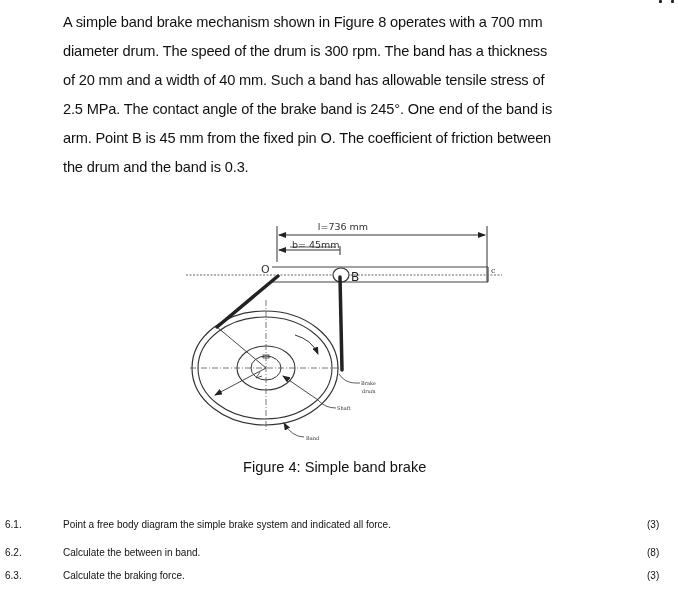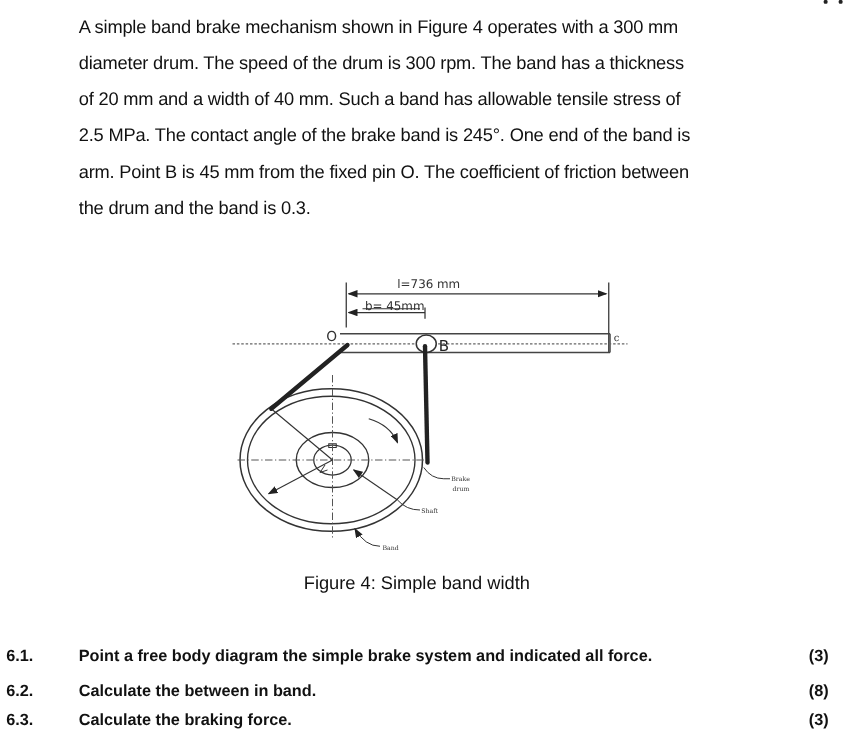--- a/index.html
+++ b/index.html
@@ -3,37 +3,37 @@
 <meta charset="utf-8">
 <style>
   html, body { margin: 0; padding: 0; background: #ffffff; }
   body { width: 678px; height: 596px; position: relative; overflow: hidden;
          font-family: "Liberation Sans", sans-serif; color: #111; }
   .para { position: absolute; left: 63px; top: 8px; width: 575px; }
   .para .line { height: 29px; font-size: 14.6px; line-height: 29px; white-space: nowrap;
                 letter-spacing: -0.15px; }
   .figure { position: absolute; left: 0; top: 0; width: 678px; height: 596px; }
   .caption { position: absolute; left: 243px; top: 459px; font-size: 14.6px; white-space: nowrap; }
-  .q-row { position: absolute; left: 0; width: 678px; height: 24px; font-size: 13px; line-height: 24px; font-weight: bold; }
+  .q-row { position: absolute; left: 0; width: 678px; height: 24px; font-size: 10px; line-height: 24px; }
   .q-num { position: absolute; left: 5px; }
   .q-text { position: absolute; left: 63px; white-space: nowrap; }
   .q-marks { position: absolute; left: 647px; }
   .corner-dots { position: absolute; left: 651px; top: 0px; width: 25px; height: 4px; }
   .corner-dots span { position: absolute; top: 0; width: 3px; height: 3px; background: #222; border-radius: 1px; }
 </style>
 </head>
 <body>
 
 <div class="corner-dots">
   <span style="left:8px"></span>
     <span style="left:20px"></span>
 </div>
 
 <div class="para">
-  <div class="line">A simple band brake mechanism shown in Figure 4 operates with a 300 mm</div>
+  <div class="line">A simple band brake mechanism shown in Figure 8 operates with a 700 mm</div>
   <div class="line">diameter drum. The speed of the drum is 300 rpm. The band has a thickness</div>
   <div class="line">of 20 mm and a width of 40 mm. Such a band has allowable tensile stress of</div>
   <div class="line">2.5 MPa. The contact angle of the brake band is 245°. One end of the band is</div>
   <div class="line">arm. Point B is 45 mm from the fixed pin O. The coefficient of friction between</div>
   <div class="line">the drum and the band is 0.3.</div>
 </div>
 
 <svg class="figure" viewBox="0 0 678 596" width="678" height="596" xmlns="http://www.w3.org/2000/svg">
   <defs>
     <marker id="arr" markerWidth="8" markerHeight="6" refX="7" refY="3" orient="auto" markerUnits="userSpaceOnUse">
@@ -97,21 +97,21 @@
     <path d="M339 374 Q345 383 355 383 L360 383" fill="none" stroke="#333" stroke-width="0.8"></path>
     <text x="361" y="385" font-family="DejaVu Serif, serif" font-size="5" fill="#333">Brake</text>
     <text x="362" y="393" font-family="DejaVu Serif, serif" font-size="5" fill="#333">drum</text>
     <path d="M318 400 Q325 408 336 408" fill="none" stroke="#333" stroke-width="0.8"></path>
     <text x="337" y="410" font-family="DejaVu Serif, serif" font-size="5" fill="#333">Shaft</text>
     <path d="M284 423 Q292 437 304 437" fill="none" stroke="#333" stroke-width="0.8" marker-start="url(#arrs)"></path>
     <text x="306" y="440" font-family="DejaVu Serif, serif" font-size="5" fill="#333">Band</text>
   </g>
 </svg>
 
-<div class="caption">Figure 4: Simple band width</div>
+<div class="caption">Figure 4: Simple band brake</div>
 
 <div class="q-row" style="top:513px">
   <span class="q-num">6.1.</span>
   <span class="q-text">Point a free body diagram the simple brake system and indicated all force.</span>
   <span class="q-marks">(3)</span>
 </div>
 <div class="q-row" style="top:541px">
   <span class="q-num">6.2.</span>
   <span class="q-text">Calculate the between in band.</span>
   <span class="q-marks">(8)</span>

